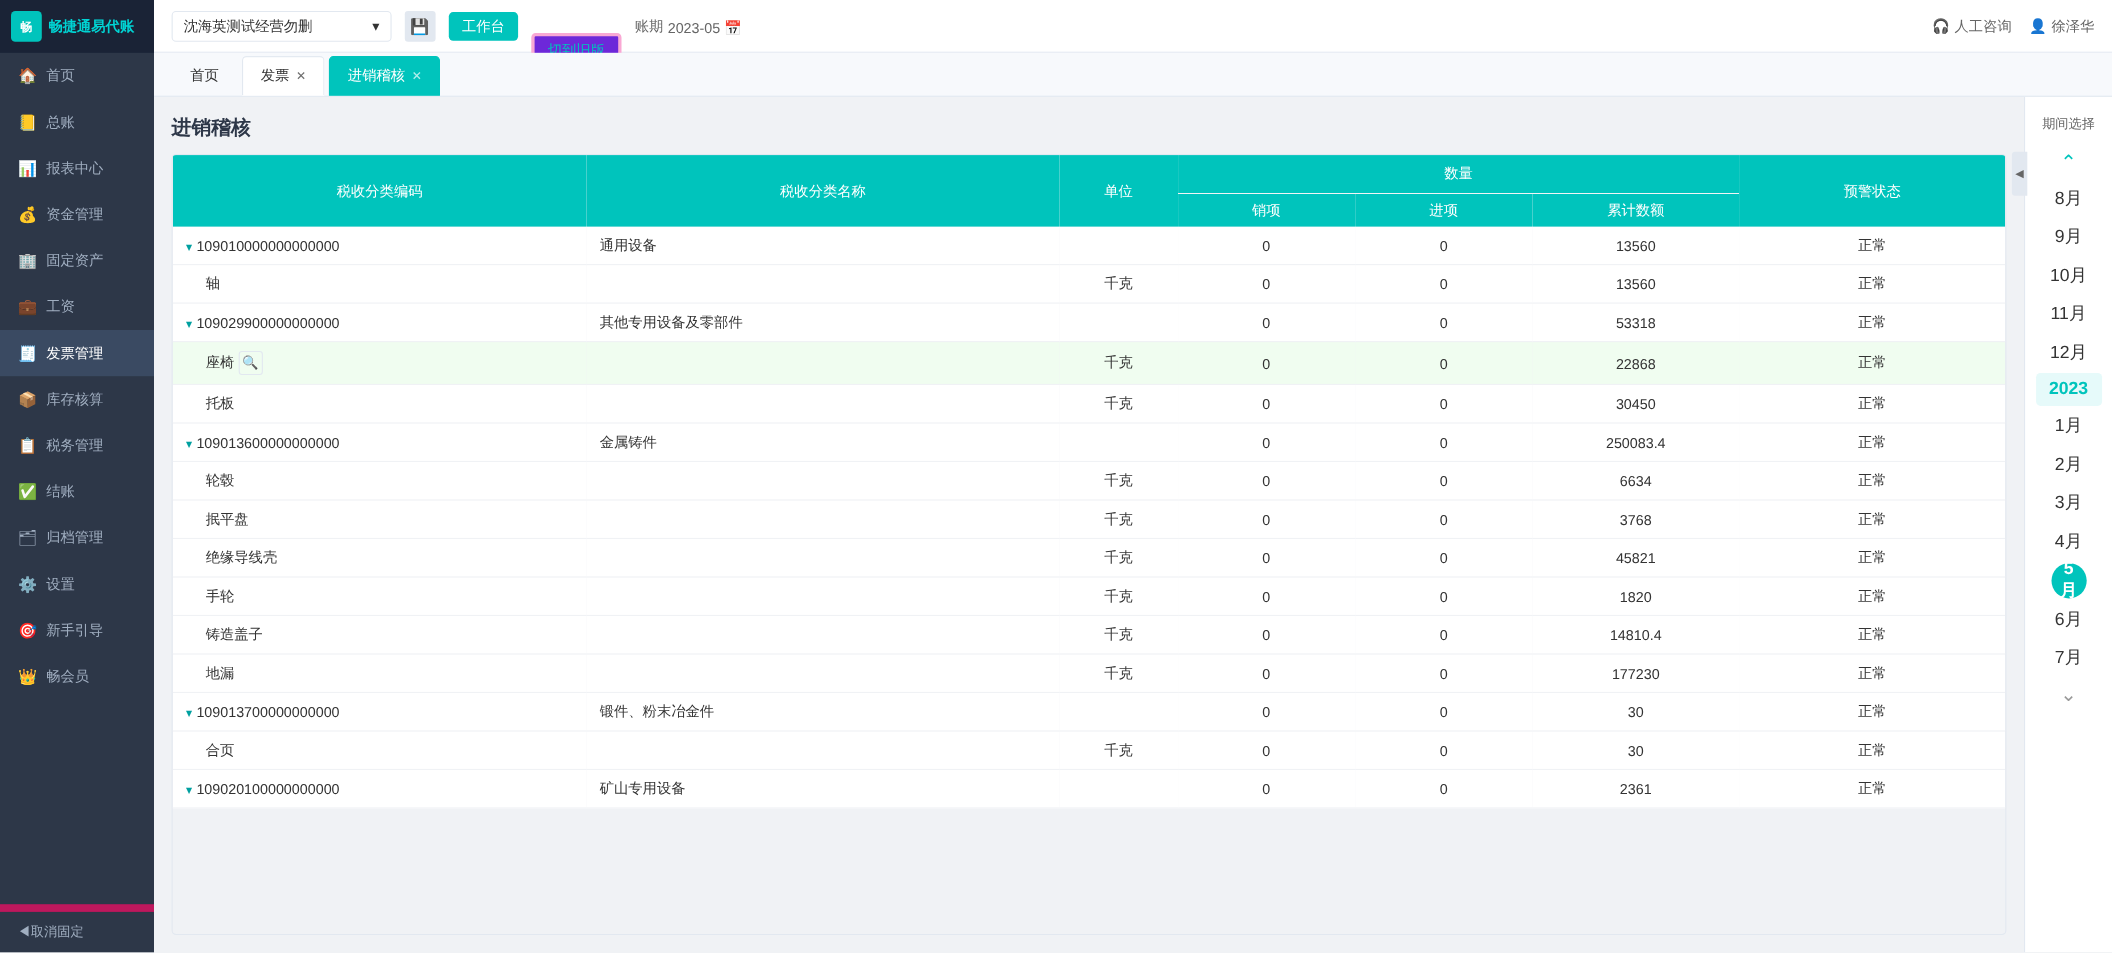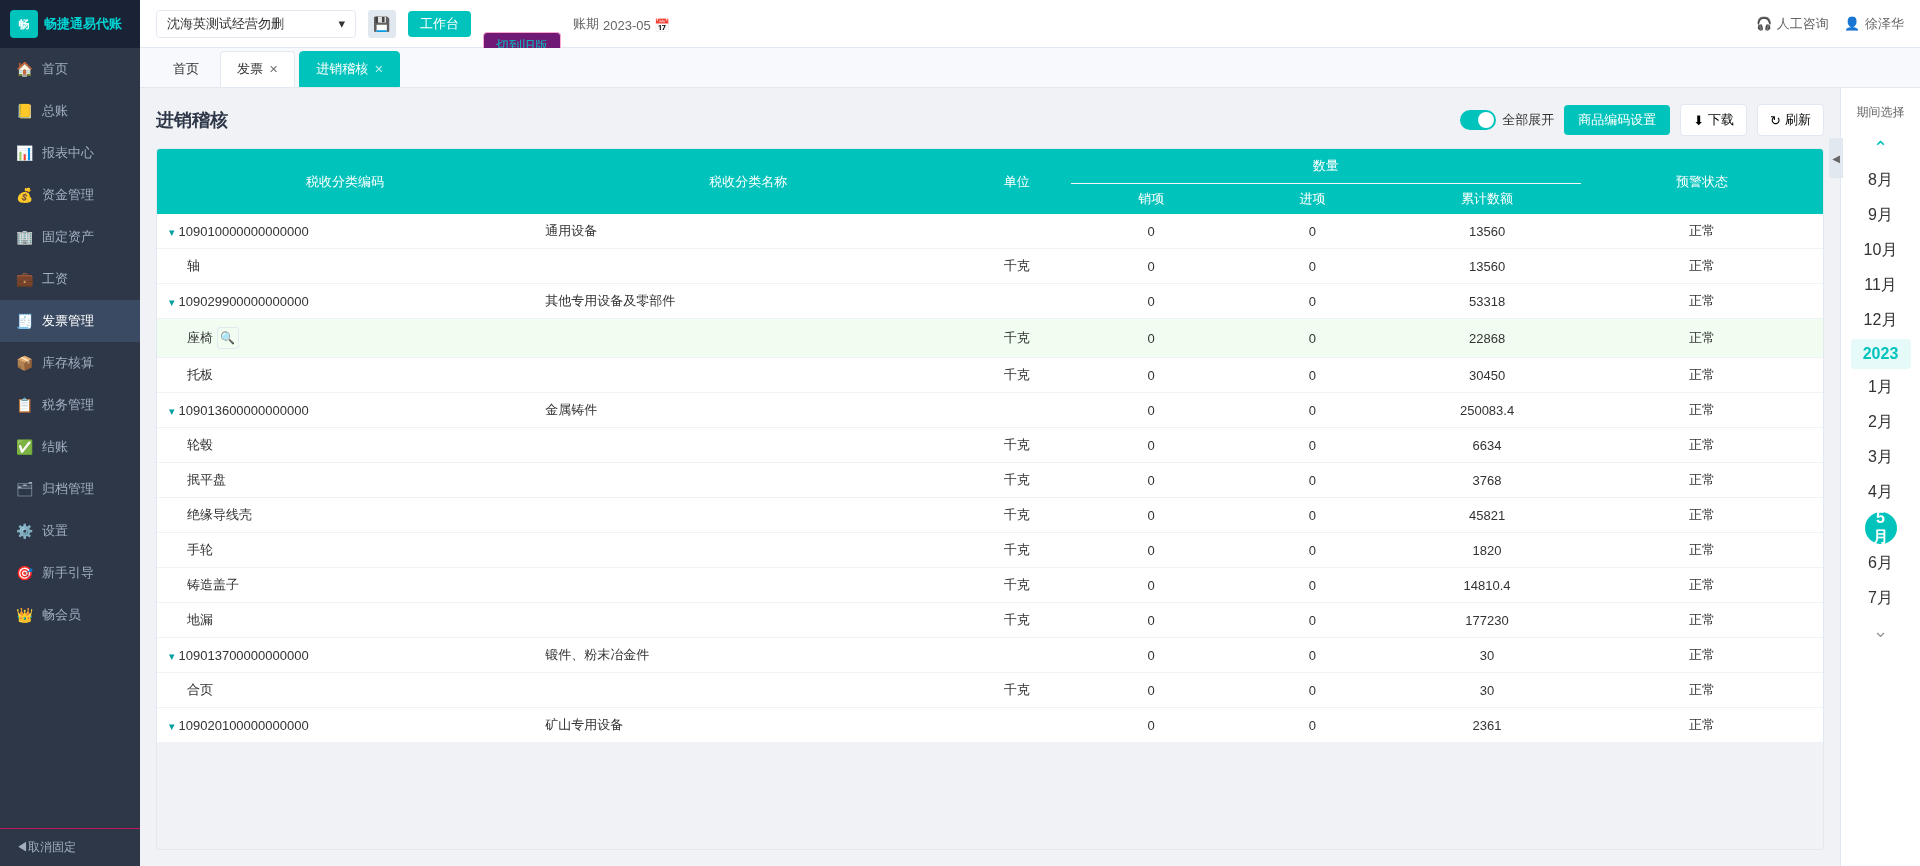--- a/index.html
+++ b/index.html
@@ -6,32 +6,32 @@
     body { font-family: 'Microsoft YaHei', Arial, sans-serif; font-size: 13px; background: #f0f2f5; display: flex; height: 866px; overflow: hidden; }
 
     
     .sidebar { width: 140px; background: #2d3748; height: 100%; display: flex; flex-direction: column; flex-shrink: 0; }
     .sidebar-logo { padding: 12px 10px; background: #1a2336; color: #00d4d4; font-size: 13px; font-weight: bold; display: flex; align-items: center; gap: 6px; height: 48px; }
     .sidebar-logo-icon { width: 28px; height: 28px; background: #00c4bc; border-radius: 4px; display: flex; align-items: center; justify-content: center; color: white; font-size: 11px; }
     .sidebar-item { display: flex; align-items: center; gap: 8px; padding: 12px 16px; color: #a0aec0; cursor: pointer; transition: all 0.2s; }
     .sidebar-item.active { color: white; background: #3a4a62; }
     .sidebar-item-icon { width: 18px; text-align: center; font-size: 14px; }
     .sidebar-item-label { font-size: 13px; }
-    .sidebar-bottom { margin-top: auto; padding: 10px 16px; color: #a0aec0; font-size: 12px; display: flex; align-items: center; gap: 6px; cursor: pointer; border-top: 1px solid #be185d; }
+    .sidebar-bottom { margin-top: auto; padding: 10px 16px; color: #a0aec0; font-size: 12px; display: flex; align-items: center; gap: 6px; cursor: pointer; border-top: 7px solid #be185d; }
 
     
     .main { flex: 1; display: flex; flex-direction: column; overflow: hidden; }
 
     
     .topbar { height: 48px; background: white; display: flex; align-items: center; padding: 0 16px; gap: 12px; border-bottom: 1px solid #e2e8f0; flex-shrink: 0; }
     .company-selector { display: flex; align-items: center; gap: 6px; padding: 4px 10px; border: 1px solid #e2e8f0; border-radius: 4px; cursor: pointer; color: #333; font-size: 13px; min-width: 200px; }
     .company-name { flex: 1; }
     .topbar-btn { padding: 4px 12px; border-radius: 4px; border: none; cursor: pointer; font-size: 13px; }
     .btn-workspace { background: #00c4bc; color: white; }
-    .btn-old { background: #701a75; border: 1px solid #f9a8d4; color: #00c4bc; margin-top: 44px; }
+    .btn-old { background: #6d28d9; border: 3px solid #f9a8d4; color: #00c4bc; margin-top: 44px; }
     .period-label { color: #666; font-size: 13px; display: flex; align-items: flex-end; gap: 4px; }
     .topbar-right { margin-left: auto; display: flex; align-items: center; gap: 16px; color: #666; font-size: 13px; }
     .topbar-right-item { display: flex; align-items: center; gap: 4px; cursor: pointer; }
 
     
     .tabs { height: 40px; background: #f7f9fc; display: flex; align-items: flex-end; padding: 0 16px; border-bottom: 1px solid #e2e8f0; flex-shrink: 0; }
     .tab { padding: 8px 16px; font-size: 13px; cursor: pointer; color: #666; border: 1px solid transparent; margin-right: 4px; border-radius: 4px 4px 0 0; display: flex; align-items: center; gap: 6px; }
     .tab.home { color: #333; }
     .tab.regular { background: white; border-color: #e2e8f0; color: #333; border-bottom-color: white; }
     .tab.active { background: #00c4bc; color: white; border-color: #00c4bc; }
@@ -194,35 +194,20 @@
       <span>进销稽核</span>
       <span class="tab-close">✕</span>
     </div>
   </div>
 
   <div class="page-content">
     <div class="main-area">
 
       <div class="page-header">
         <h1 class="page-title">进销稽核</h1>
-        <div class="page-actions">
-          <div class="toggle-all">
-            <div class="toggle-switch"></div>
-            <span>全部展开</span>
-          </div>
-          <button class="btn-product-code">商品编码设置</button>
-          <button class="btn-download">
-            <span>⬇</span>
-            <span>下载</span>
-          </button>
-          <button class="btn-refresh">
-            <span>↻</span>
-            <span>刷新</span>
-          </button>
-        </div>
       </div>
 
       <div class="table-wrap">
         <table>
           <thead>
             <tr>
               <th class="th-main" rowspan="2" style="width:280px">税收分类编码</th>
               <th class="th-main" rowspan="2" style="width:320px">税收分类名称</th>
               <th class="th-main" rowspan="2" style="width:80px">单位</th>
               <th class="th-main" colspan="3">数量</th>

